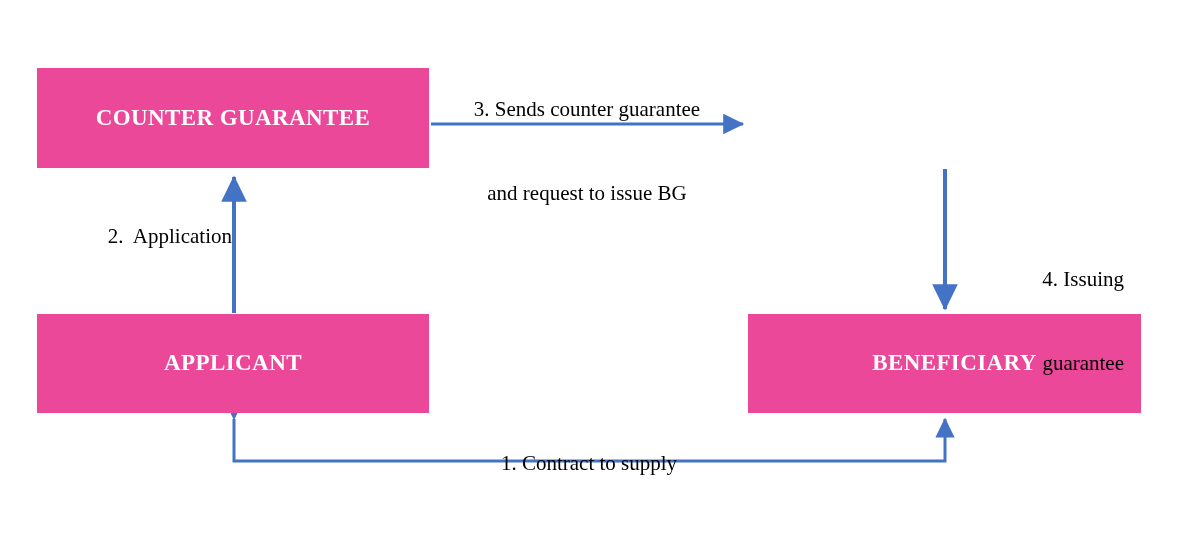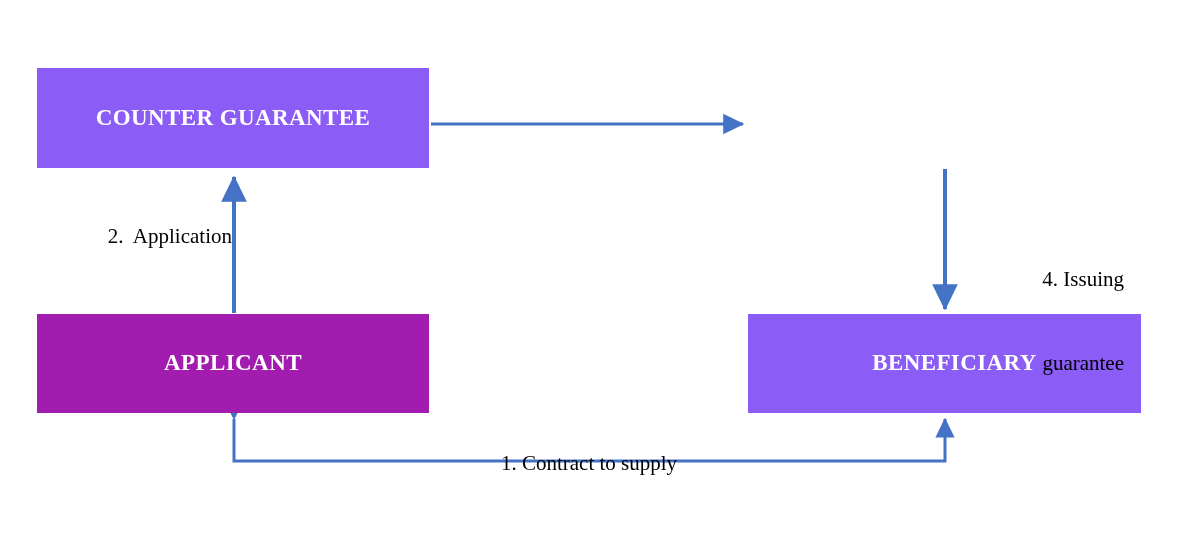--- a/index.html
+++ b/index.html
@@ -22,22 +22,22 @@
     justify-content: center;
     text-align: center;
     color: #ffffff;
     font-weight: bold;
     font-size: 23px;
     letter-spacing: 0.4px;
     line-height: 1.32;
     box-sizing: border-box;
     padding: 2px 8px;
   }
-  .node-blue { background: #8b5cf6; }
-  .node-orange { background: #a21caf; }
+  .node-blue { background: #ec4899; }
+  .node-orange { background: #ec4899; }
 
   .edge-label {
     position: absolute;
     color: #000000;
     font-size: 21px;
     line-height: 1.32;
     white-space: pre-wrap;
   }
   .lbl-center { text-align: center; }
   .lbl-left { text-align: right; }
@@ -96,20 +96,24 @@
       <div>APPLICANT</div>
     </div>
   </div>
 
   <div class="node node-blue" style="left:748px; top:314px; width:393px; height:99px;padding-left:28px;">
     <div>
       <div>BENEFICIARY</div>
     </div>
   </div>
 
+  <div class="edge-label lbl-center" style="left:432px; top:41px; width:310px;">
+    <div>3. Sends counter guarantee</div>
+    <div>and request to issue BG</div>
+  </div>
 
   <div class="edge-label lbl-left" style="left:62px; top:223px; width:170px;">2.  Application</div>
 
   <div class="edge-label lbl-left" style="left:974px; top:211px; width:150px;">
     <div>4. Issuing</div>
     <div>guarantee</div>
   </div>
 
   <div class="edge-label lbl-center" style="left:429px; top:450px; width:320px;">1. Contract to supply</div>
 

